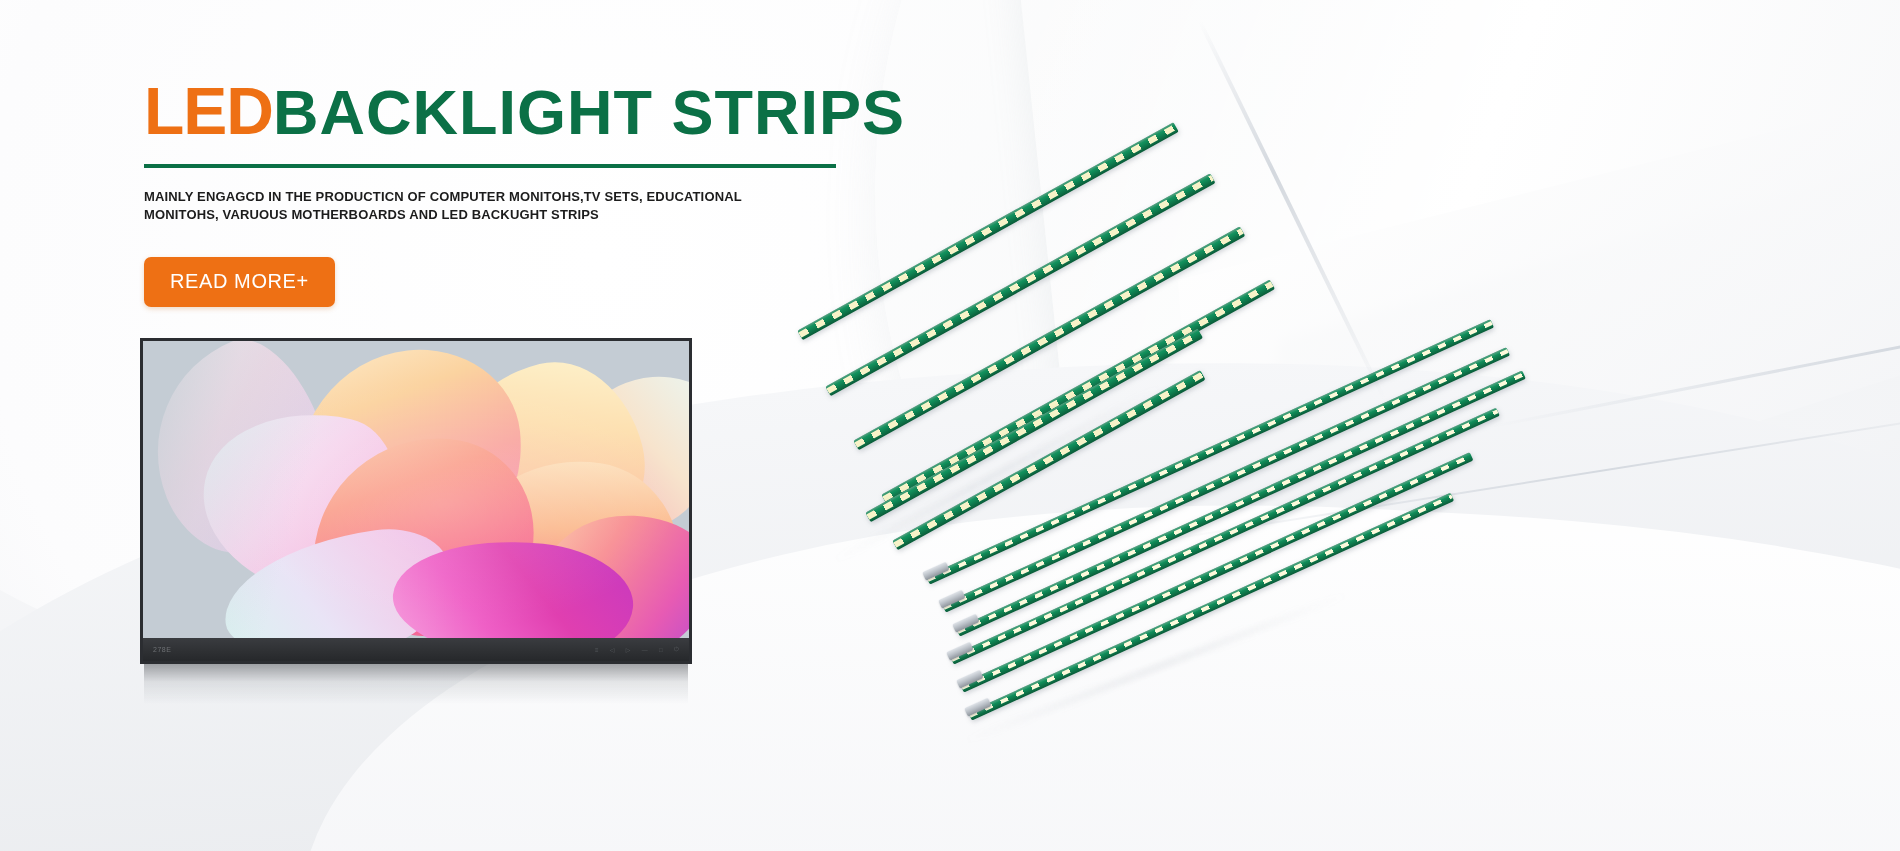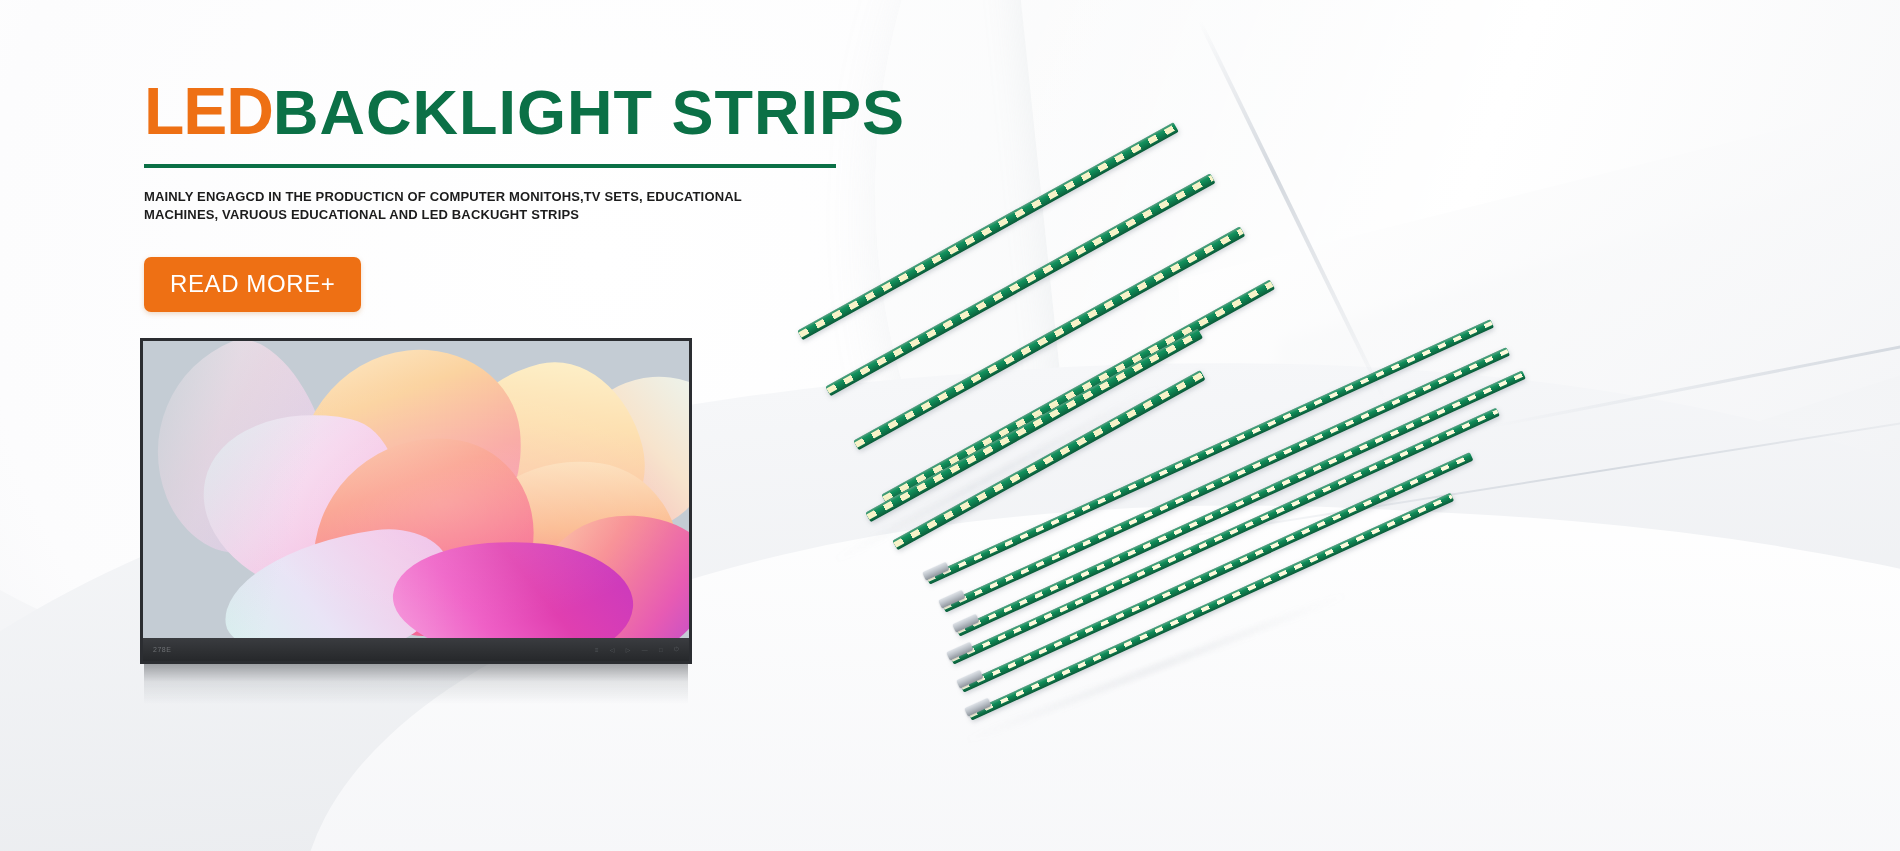--- a/index.html
+++ b/index.html
@@ -95,21 +95,21 @@
   .subtitle{
     margin-top:20px;
     color:#1c1c1c; font-size:13px; line-height:1.42;
     letter-spacing:.15px; font-weight:700;
     max-width:670px;
   }
   .subtitle .l2{ display:block; }
   .cta{
     margin-top:32px; display:inline-block;
     background:#ee7014; color:#ffffff;
-    font-size:24px; letter-spacing:.6px;
+    font-size:20px; letter-spacing:.6px;
     padding:13px 26px 14px 26px;
     border:none; border-radius:7px;
     cursor:pointer; font-family:inherit;
     box-shadow:0 2px 5px rgba(200,110,30,.25);
     text-align:right;
   }
 
   
   .monitor{
     position:absolute; left:140px; top:338px; width:552px; height:340px;
@@ -226,21 +226,21 @@
     <div class="swoosh sw-thin3"></div>
   </div>
 
   <div class="text-block">
     <div class="headline">
       <span class="led">LED</span><span class="rest">BACKLIGHT STRIPS</span>
     </div>
     <div class="rule"></div>
     <div class="subtitle">
       <span>MAINLY ENGAGCD IN THE PRODUCTICN OF COMPUTER MONITOHS,TV SETS, EDUCATIONAL</span>
-      <span class="l2">MACHINES, VARUOUS EDUCATIONAL AND LED BACKUGHT STRIPS</span>
+      <span class="l2">MONITOHS, VARUOUS MOTHERBOARDS AND LED BACKUGHT STRIPS</span>
     </div>
     <button class="cta">READ MORE+</button>
   </div>
 
   <div class="monitor">
     <div class="mon-screen">
       <div class="art">
         <div class="petal p1"></div>
         <div class="petal p10"></div>
         <div class="petal p5"></div>

